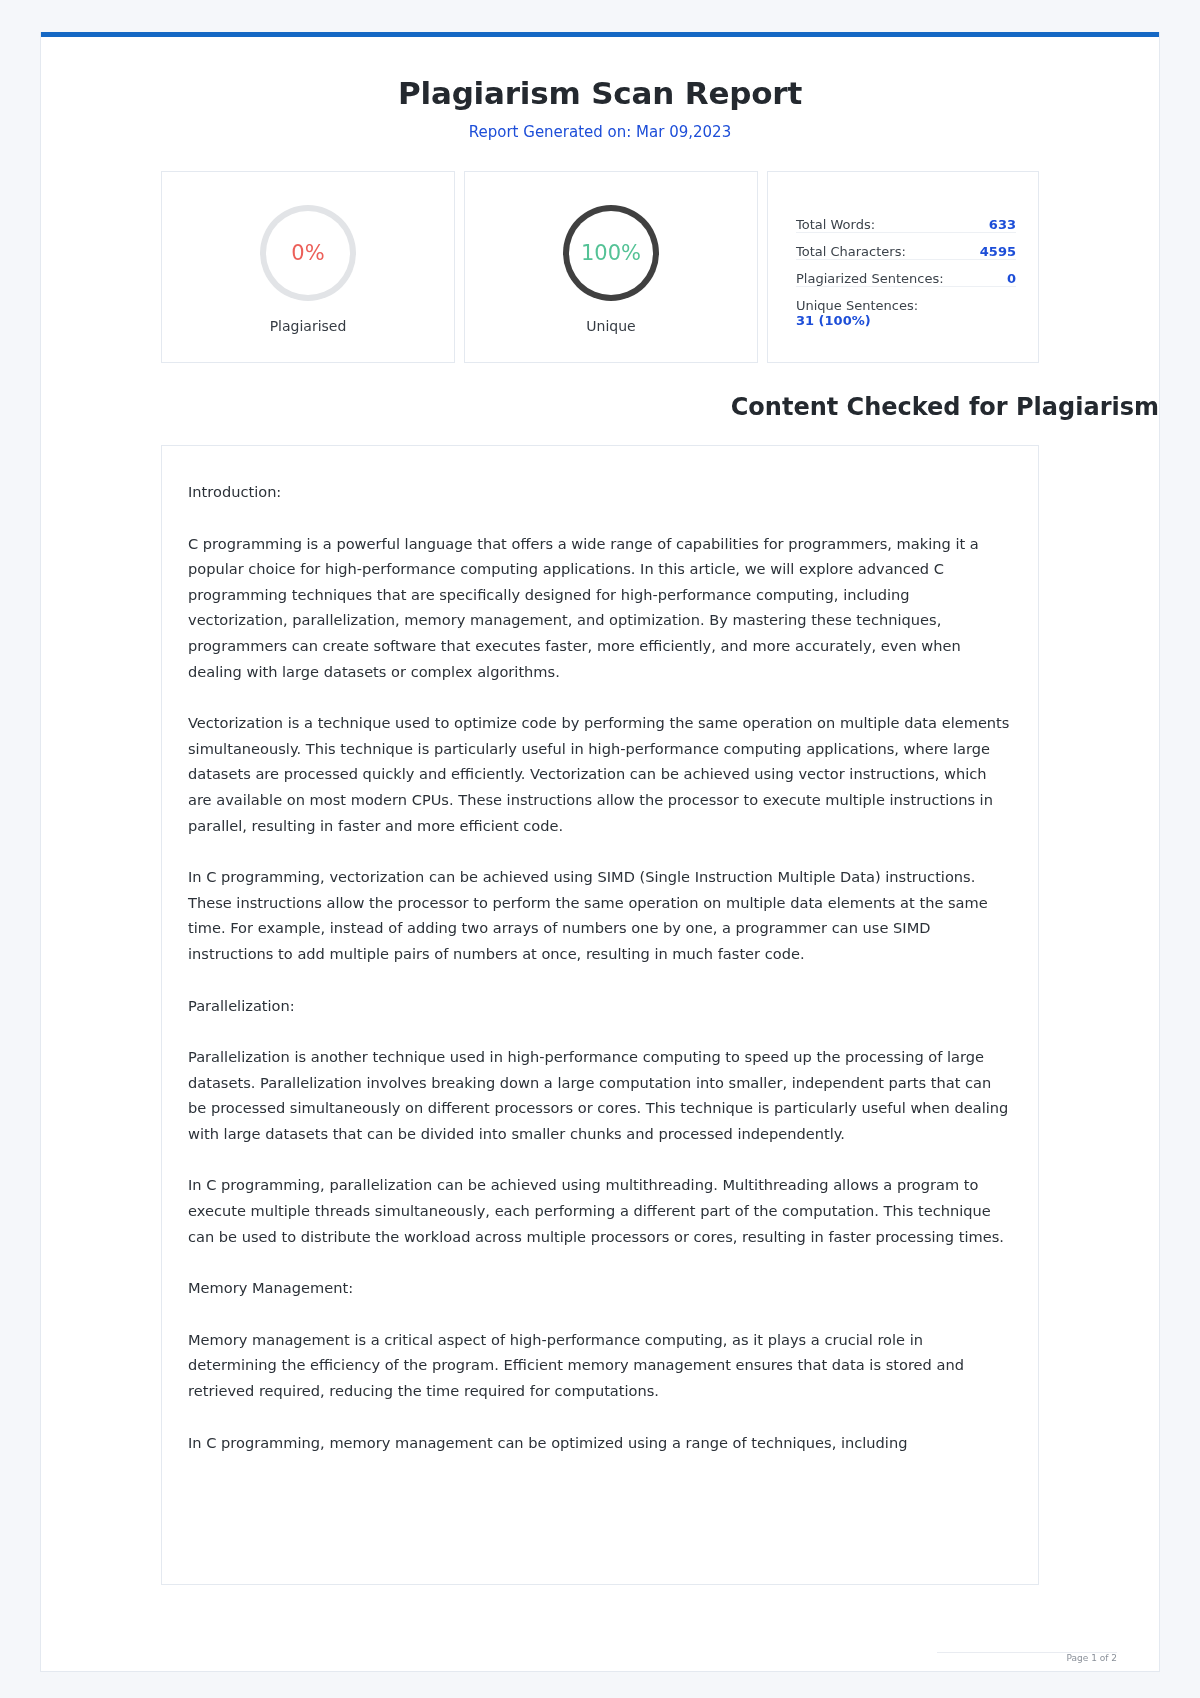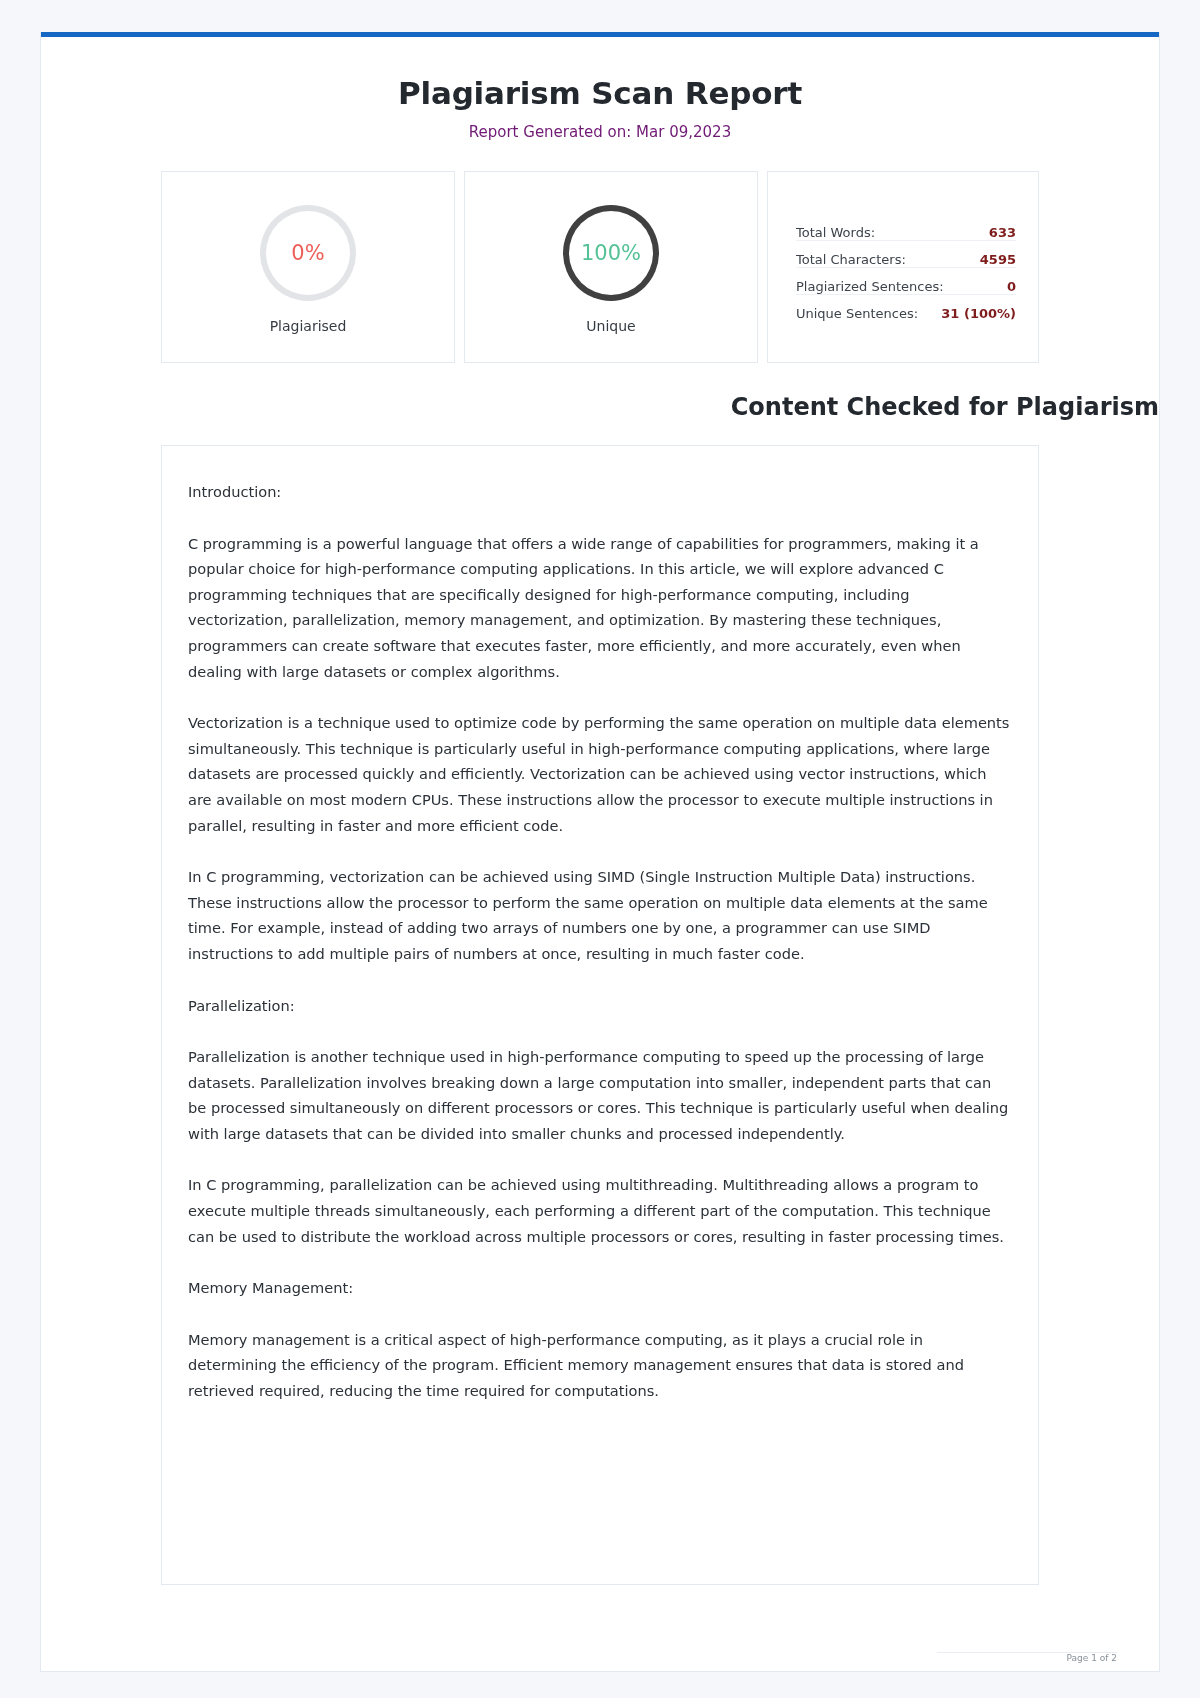--- a/index.html
+++ b/index.html
@@ -41,21 +41,21 @@
     text-align: center;
     font-size: 31px;
     font-weight: 700;
     color: #24292f;
     letter-spacing: -0.2px;
     margin-top: 38px;
   }
   .report-subtitle {
     text-align: center;
     font-size: 15px;
-    color: #701a75;
+    color: #1d4ed8;
     margin-top: 12px;
     font-weight: 400;
   }
 
   
   .summary-row {
     display: flex;
     gap: 9px;
     margin: 30px 120px 0 120px;
     align-items: stretch;
@@ -116,23 +116,23 @@
     justify-content: center;
   }
   .stat-row {
     display: flex;
     justify-content: space-between;
     align-items: baseline;
     font-size: 13px;
     padding: 11px 0 0 0;
     border-bottom: 1px solid #edf0f4;
   }
-  .stat-row:last-child { border-bottom: none; }
+  .stat-row:last-child { border-bottom: none; flex-direction: column; }
   .stat-label { color: #3c434b; font-weight: 400; }
-  .stat-value { color: #7f1d1d; font-weight: 700; white-space: nowrap; }
+  .stat-value { color: #1d4ed8; font-weight: 700; white-space: nowrap; }
 
   
   .content-heading {
     text-align: right;
     font-size: 24px;
     font-weight: 700;
     color: #24292f;
     margin-top: 30px;
   }
 
@@ -222,18 +222,19 @@
     <div class="content-box">
       <p>Introduction:</p>
       <p>C programming is a powerful language that offers a wide range of capabilities for programmers, making it a popular choice for high-performance computing applications. In this article, we will explore advanced C programming techniques that are specifically designed for high-performance computing, including vectorization, parallelization, memory management, and optimization. By mastering these techniques, programmers can create software that executes faster, more efficiently, and more accurately, even when dealing with large datasets or complex algorithms.</p>
       <p>Vectorization is a technique used to optimize code by performing the same operation on multiple data elements simultaneously. This technique is particularly useful in high-performance computing applications, where large datasets are processed quickly and efficiently. Vectorization can be achieved using vector instructions, which are available on most modern CPUs. These instructions allow the processor to execute multiple instructions in parallel, resulting in faster and more efficient code.</p>
       <p>In C programming, vectorization can be achieved using SIMD (Single Instruction Multiple Data) instructions. These instructions allow the processor to perform the same operation on multiple data elements at the same time. For example, instead of adding two arrays of numbers one by one, a programmer can use SIMD instructions to add multiple pairs of numbers at once, resulting in much faster code.</p>
       <p>Parallelization:</p>
       <p>Parallelization is another technique used in high-performance computing to speed up the processing of large datasets. Parallelization involves breaking down a large computation into smaller, independent parts that can be processed simultaneously on different processors or cores. This technique is particularly useful when dealing with large datasets that can be divided into smaller chunks and processed independently.</p>
       <p>In C programming, parallelization can be achieved using multithreading. Multithreading allows a program to execute multiple threads simultaneously, each performing a different part of the computation. This technique can be used to distribute the workload across multiple processors or cores, resulting in faster processing times.</p>
       <p>Memory Management:</p>
       <p>Memory management is a critical aspect of high-performance computing, as it plays a crucial role in determining the efficiency of the program. Efficient memory management ensures that data is stored and retrieved required, reducing the time required for computations.</p>
+      <p>In C programming, memory management can be optimized using a range of techniques, including</p>
     </div>
 
     <div class="page-footer">Page 1 of 2</div>
 
   </div>
 </div>
 
 </body></html>

